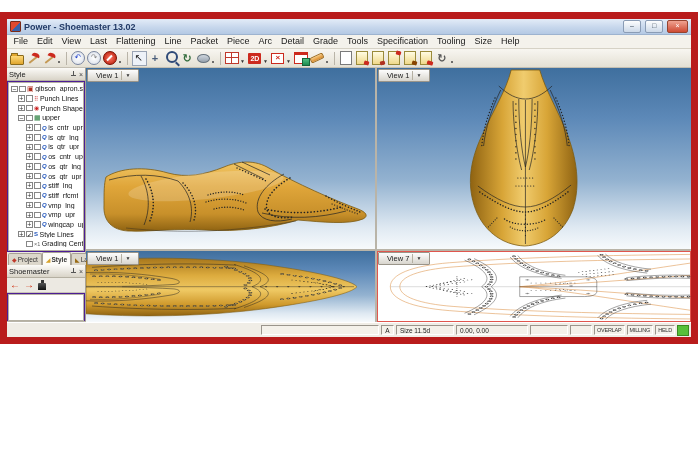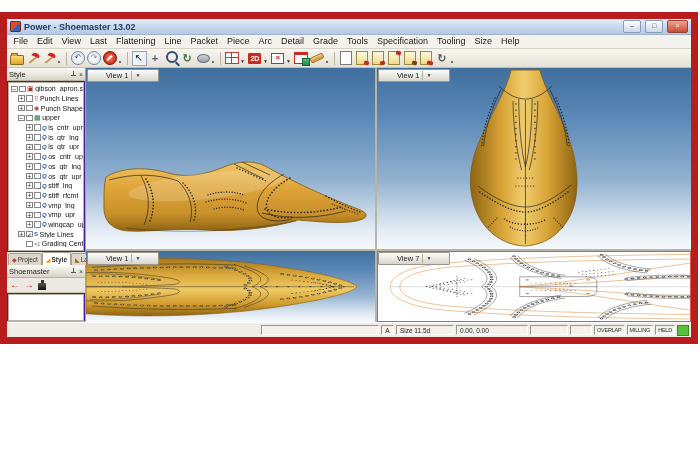--- a/index.html
+++ b/index.html
@@ -96,21 +96,21 @@
   .stamp{width:8px;height:7px;background:linear-gradient(#555,#111);border-radius:1px 1px 0 0;position:relative;margin-top:2px;}
   .stamp::before{content:"";position:absolute;top:-3px;left:2.5px;width:3px;height:3px;background:#333;}
   .propsbody{flex:1;background:#fff;border:1px solid #b5b0a2;margin:1px;}
 
   
   .viewgrid{flex:1;display:grid;grid-template-columns:289px 1fr;grid-template-rows:181px 1fr;gap:2px;background:#b9b4a8;min-width:0;}
   .vp{position:relative;overflow:hidden;background:linear-gradient(180deg,#3f6f9e 0%,#5d89b8 28%,#93b2d0 62%,#dfe9f2 88%,#f7fafc 100%);}
   .vp.white{background:#fff;outline:1px solid #e0564e;outline-offset:-1px;}
   .vp svg{position:absolute;inset:0;width:100%;height:100%;}
   .vptab{position:absolute;top:1px;left:1px;height:11px;display:flex;align-items:center;gap:3px;background:linear-gradient(#fdfdfd,#d8d5cd);
-    border:1px solid #9a958a;padding:0 18px;font-size:7.5px;color:#222;z-index:2;border-radius:1px;}
+    border:1px solid #9a958a;padding:0 8px;font-size:7.5px;color:#222;z-index:2;border-radius:1px;}
   .vptab .vdd{font-size:5px;color:#333;border-left:1px solid #b5b0a2;padding-left:3px;line-height:9px;}
 
   
   .ln{fill:none;stroke:#222;stroke-width:0.7;}
   .dot{fill:none;stroke:#222;stroke-linecap:round;}
   .ringsA{fill:none;stroke:#3a3a3a;stroke-width:4;stroke-dasharray:0.1 6.5;stroke-linecap:round;}
   .ringsB-gold{fill:none;stroke:#ecc35e;stroke-width:1.8;stroke-dasharray:0.1 6.5;stroke-linecap:round;}
   .ringsB-white{fill:none;stroke:#ffffff;stroke-width:1.8;stroke-dasharray:0.1 6.5;stroke-linecap:round;}
   .org{fill:none;stroke:#df9a55;stroke-width:0.9;}
   .blk{fill:none;stroke:#3a3a3a;stroke-width:0.7;}

